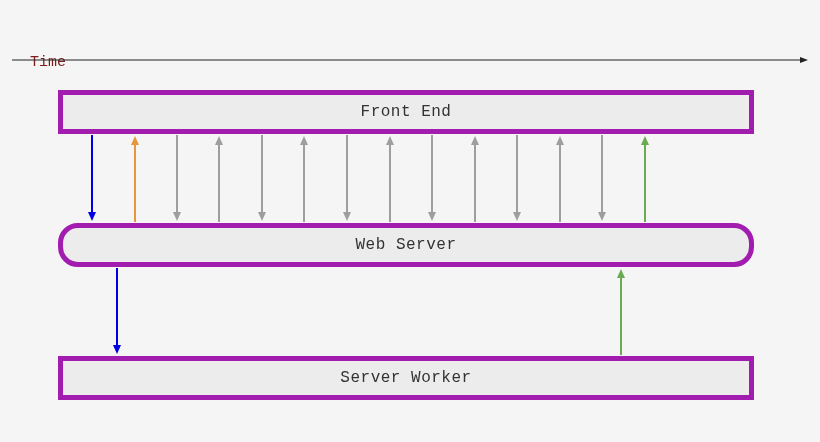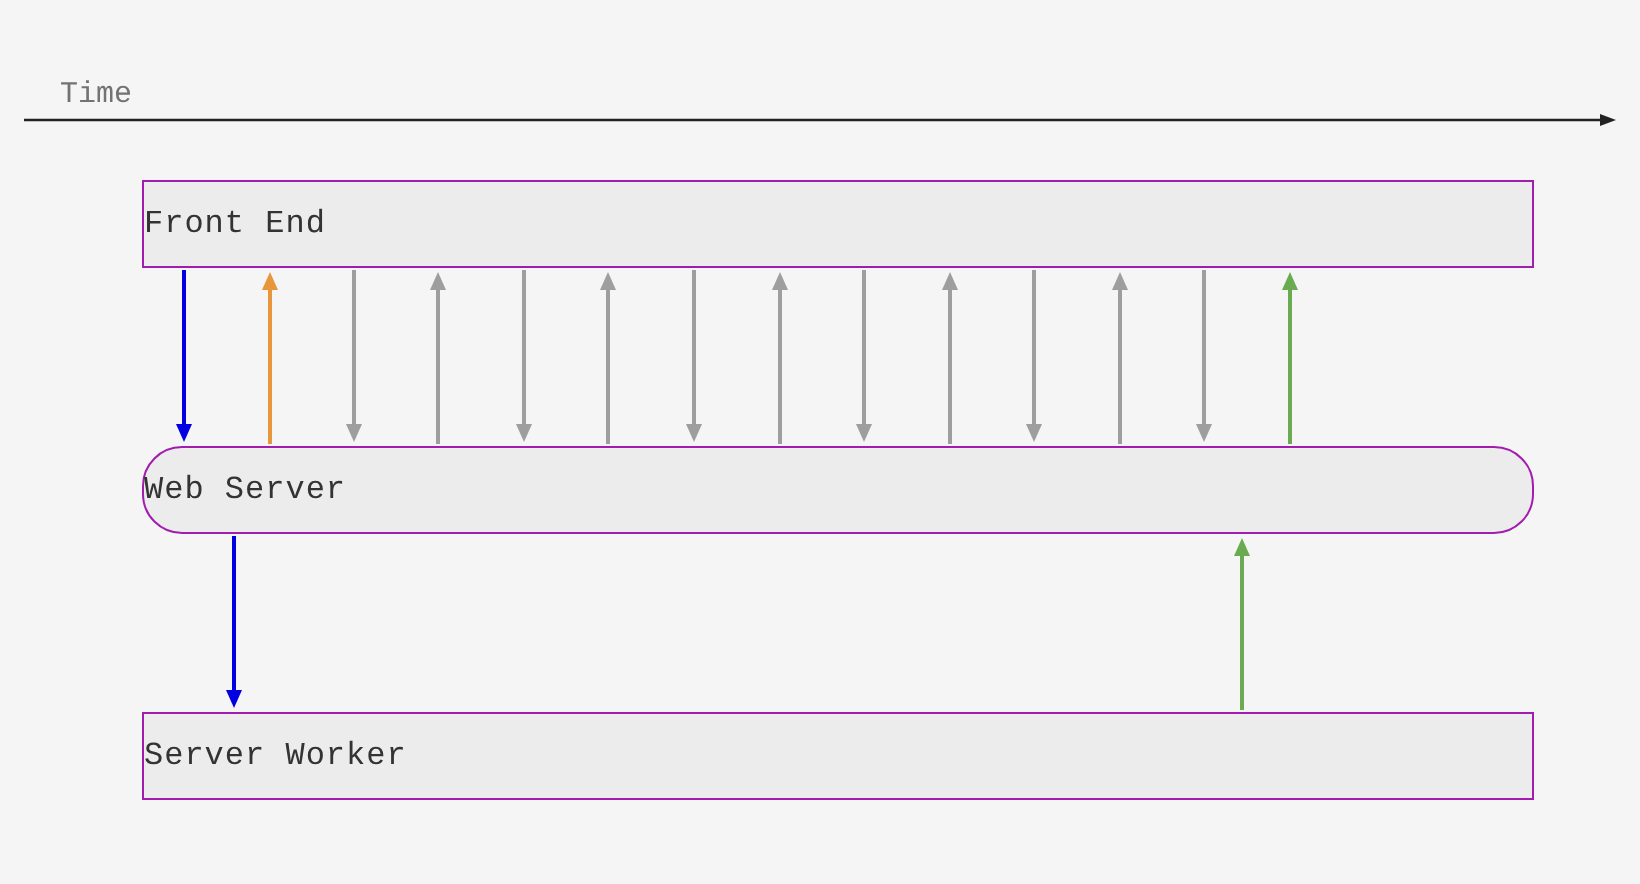--- a/index.html
+++ b/index.html
@@ -1,18 +1,18 @@
 <!DOCTYPE html>
 <html><head>
 <meta charset="utf-8">
 <style>
   html, body { margin:0; padding:0; }
   body { width:820px; height:442px; background:#f5f5f5; position:relative; overflow:hidden; font-family:"Liberation Mono","DejaVu Sans Mono",monospace; }
-  .time-label { position:absolute; left:30px; top:39px; font-size:15px; color:#737373; }
-  .box { position:absolute; left:71px; width:696px; height:44px; background:#ececec; border:1px solid #a21caf; box-sizing:border-box; display:flex; align-items:center; font-size:16px; color:#333; letter-spacing:0.5px; }
+  .time-label { position:absolute; left:30px; top:54px; font-size:15px; color:#7f1d1d; }
+  .box { position:absolute; left:58px; width:696px; height:44px; background:#ececec; border:5px solid #a21caf; box-sizing:border-box; display:flex; align-items:center; justify-content:center; font-size:16px; color:#333; letter-spacing:0.5px; }
   svg.arrows { position:absolute; left:0; top:0; }
 </style>
 </head>
 <body>
 
 <div class="time-label">Time</div>
 
 <svg class="arrows" width="820" height="442">
   <g>
     <line x1="12" y1="60" x2="802" y2="60" stroke="#222" stroke-width="1.2"></line>

